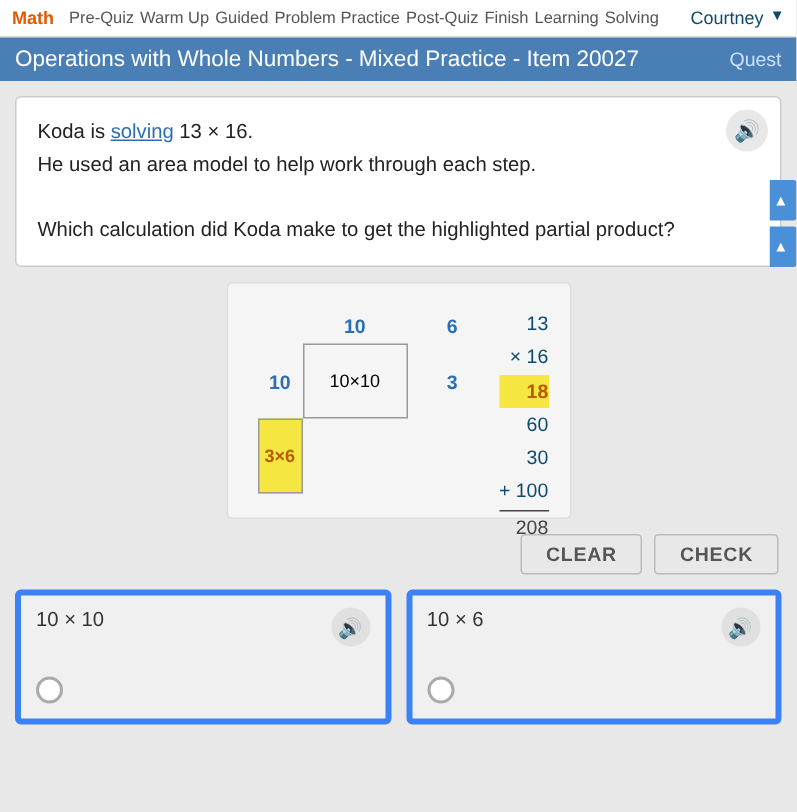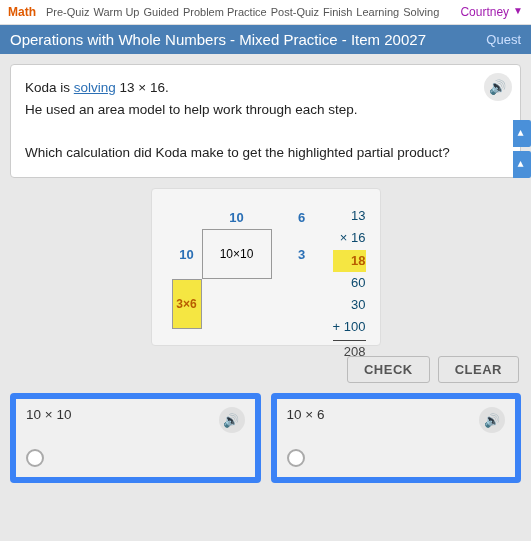--- a/index.html
+++ b/index.html
@@ -37,21 +37,21 @@
       color: #555;
     }
     #nav-links span {
       cursor: pointer;
     }
     #user-area {
       display: flex;
       align-items: flex-start;
       gap: 4px;
       font-size: 12px;
-      color: #a21caf;
+      color: #0c4a6e;
     }
     #dropdown-arrow {
       font-size: 10px;
     }
 
     
     #title-bar {
       background: #4a7fb5;
       color: #fff;
       padding: 6px 10px;
@@ -203,21 +203,21 @@
 
     
     #answer-options {
       display: grid;
       grid-template-columns: 1fr 1fr;
       gap: 10px;
       padding-bottom: 4px;
     }
     .answer-card {
       background: #f0f0f0;
-      border: 6px solid #3b82f6;
+      border: 4px solid #3b82f6;
       border-radius: 4px;
       padding: 8px 10px 14px 10px;
       position: relative;
       min-height: 90px;
     }
     .answer-card-header {
       display: flex;
       justify-content: space-between;
       align-items: flex-start;
       margin-bottom: 6px;
@@ -339,22 +339,22 @@
         <span class="highlighted-num">18</span>
         <span class="num">60</span>
         <span class="num">30</span>
         <span class="num">+ 100</span>
         <span class="total">208</span>
       </div>
     </div>
   </div>
 
   <div id="buttons-row">
+    <button class="action-btn">CLEAR</button>
     <button class="action-btn">CHECK</button>
-    <button class="action-btn">CLEAR</button>
   </div>
 
   <div id="answer-options">
 
     <div class="answer-card">
       <div class="answer-card-header">
         <span class="answer-text">10 × 10</span>
         <button class="audio-small">🔊</button>
       </div>
       <div class="radio-circle"></div>

